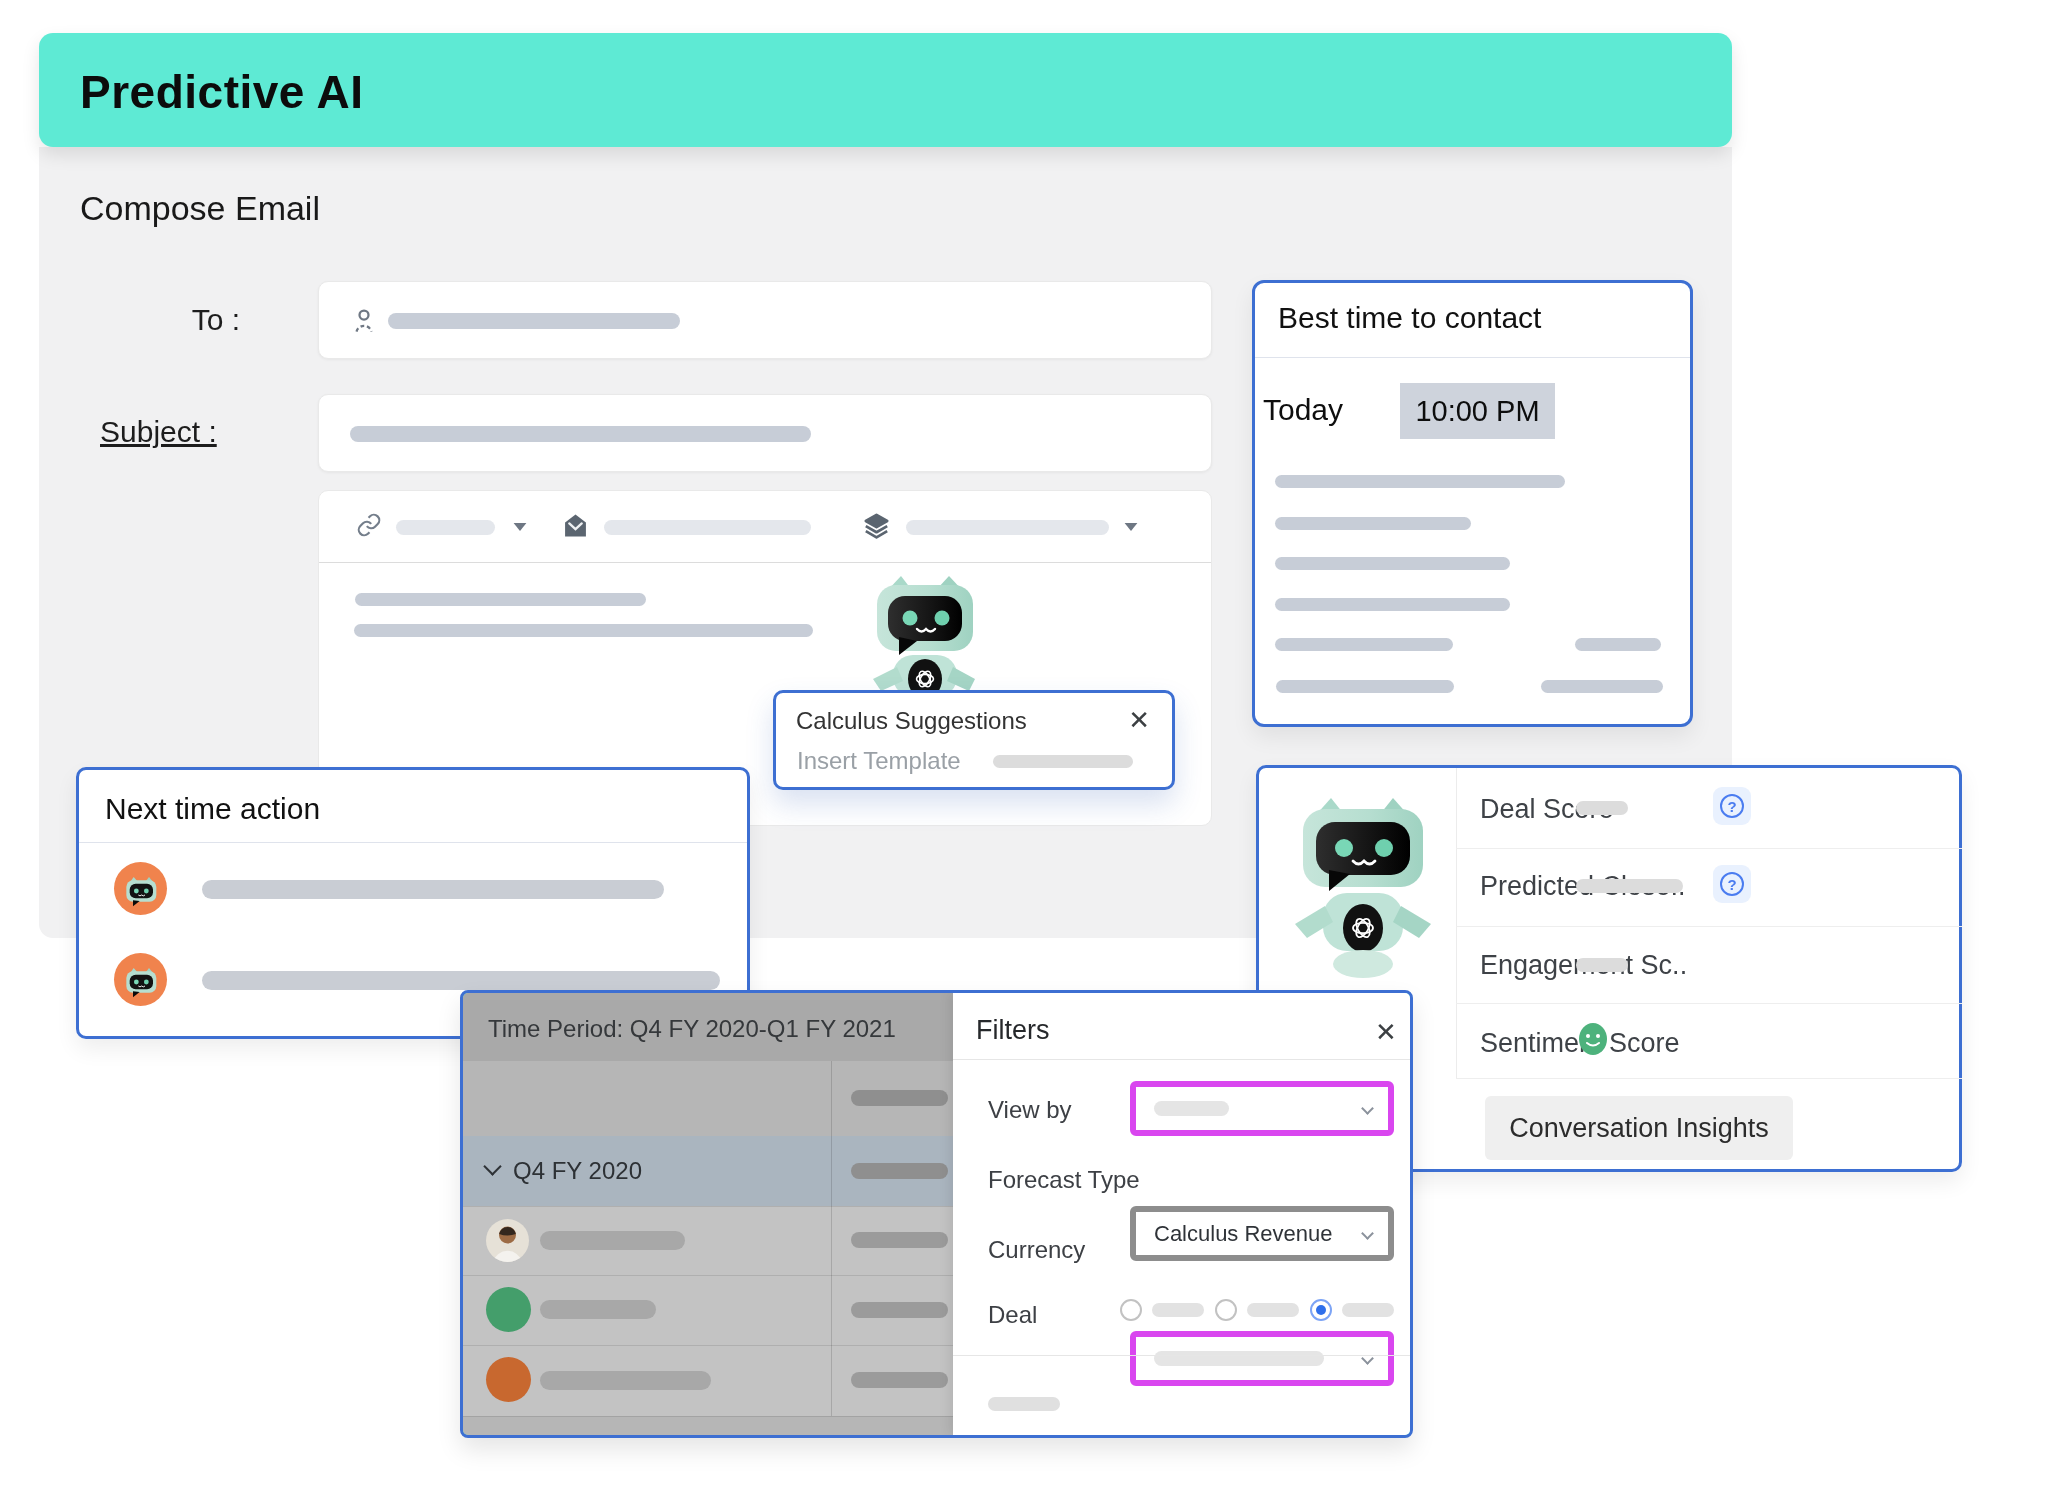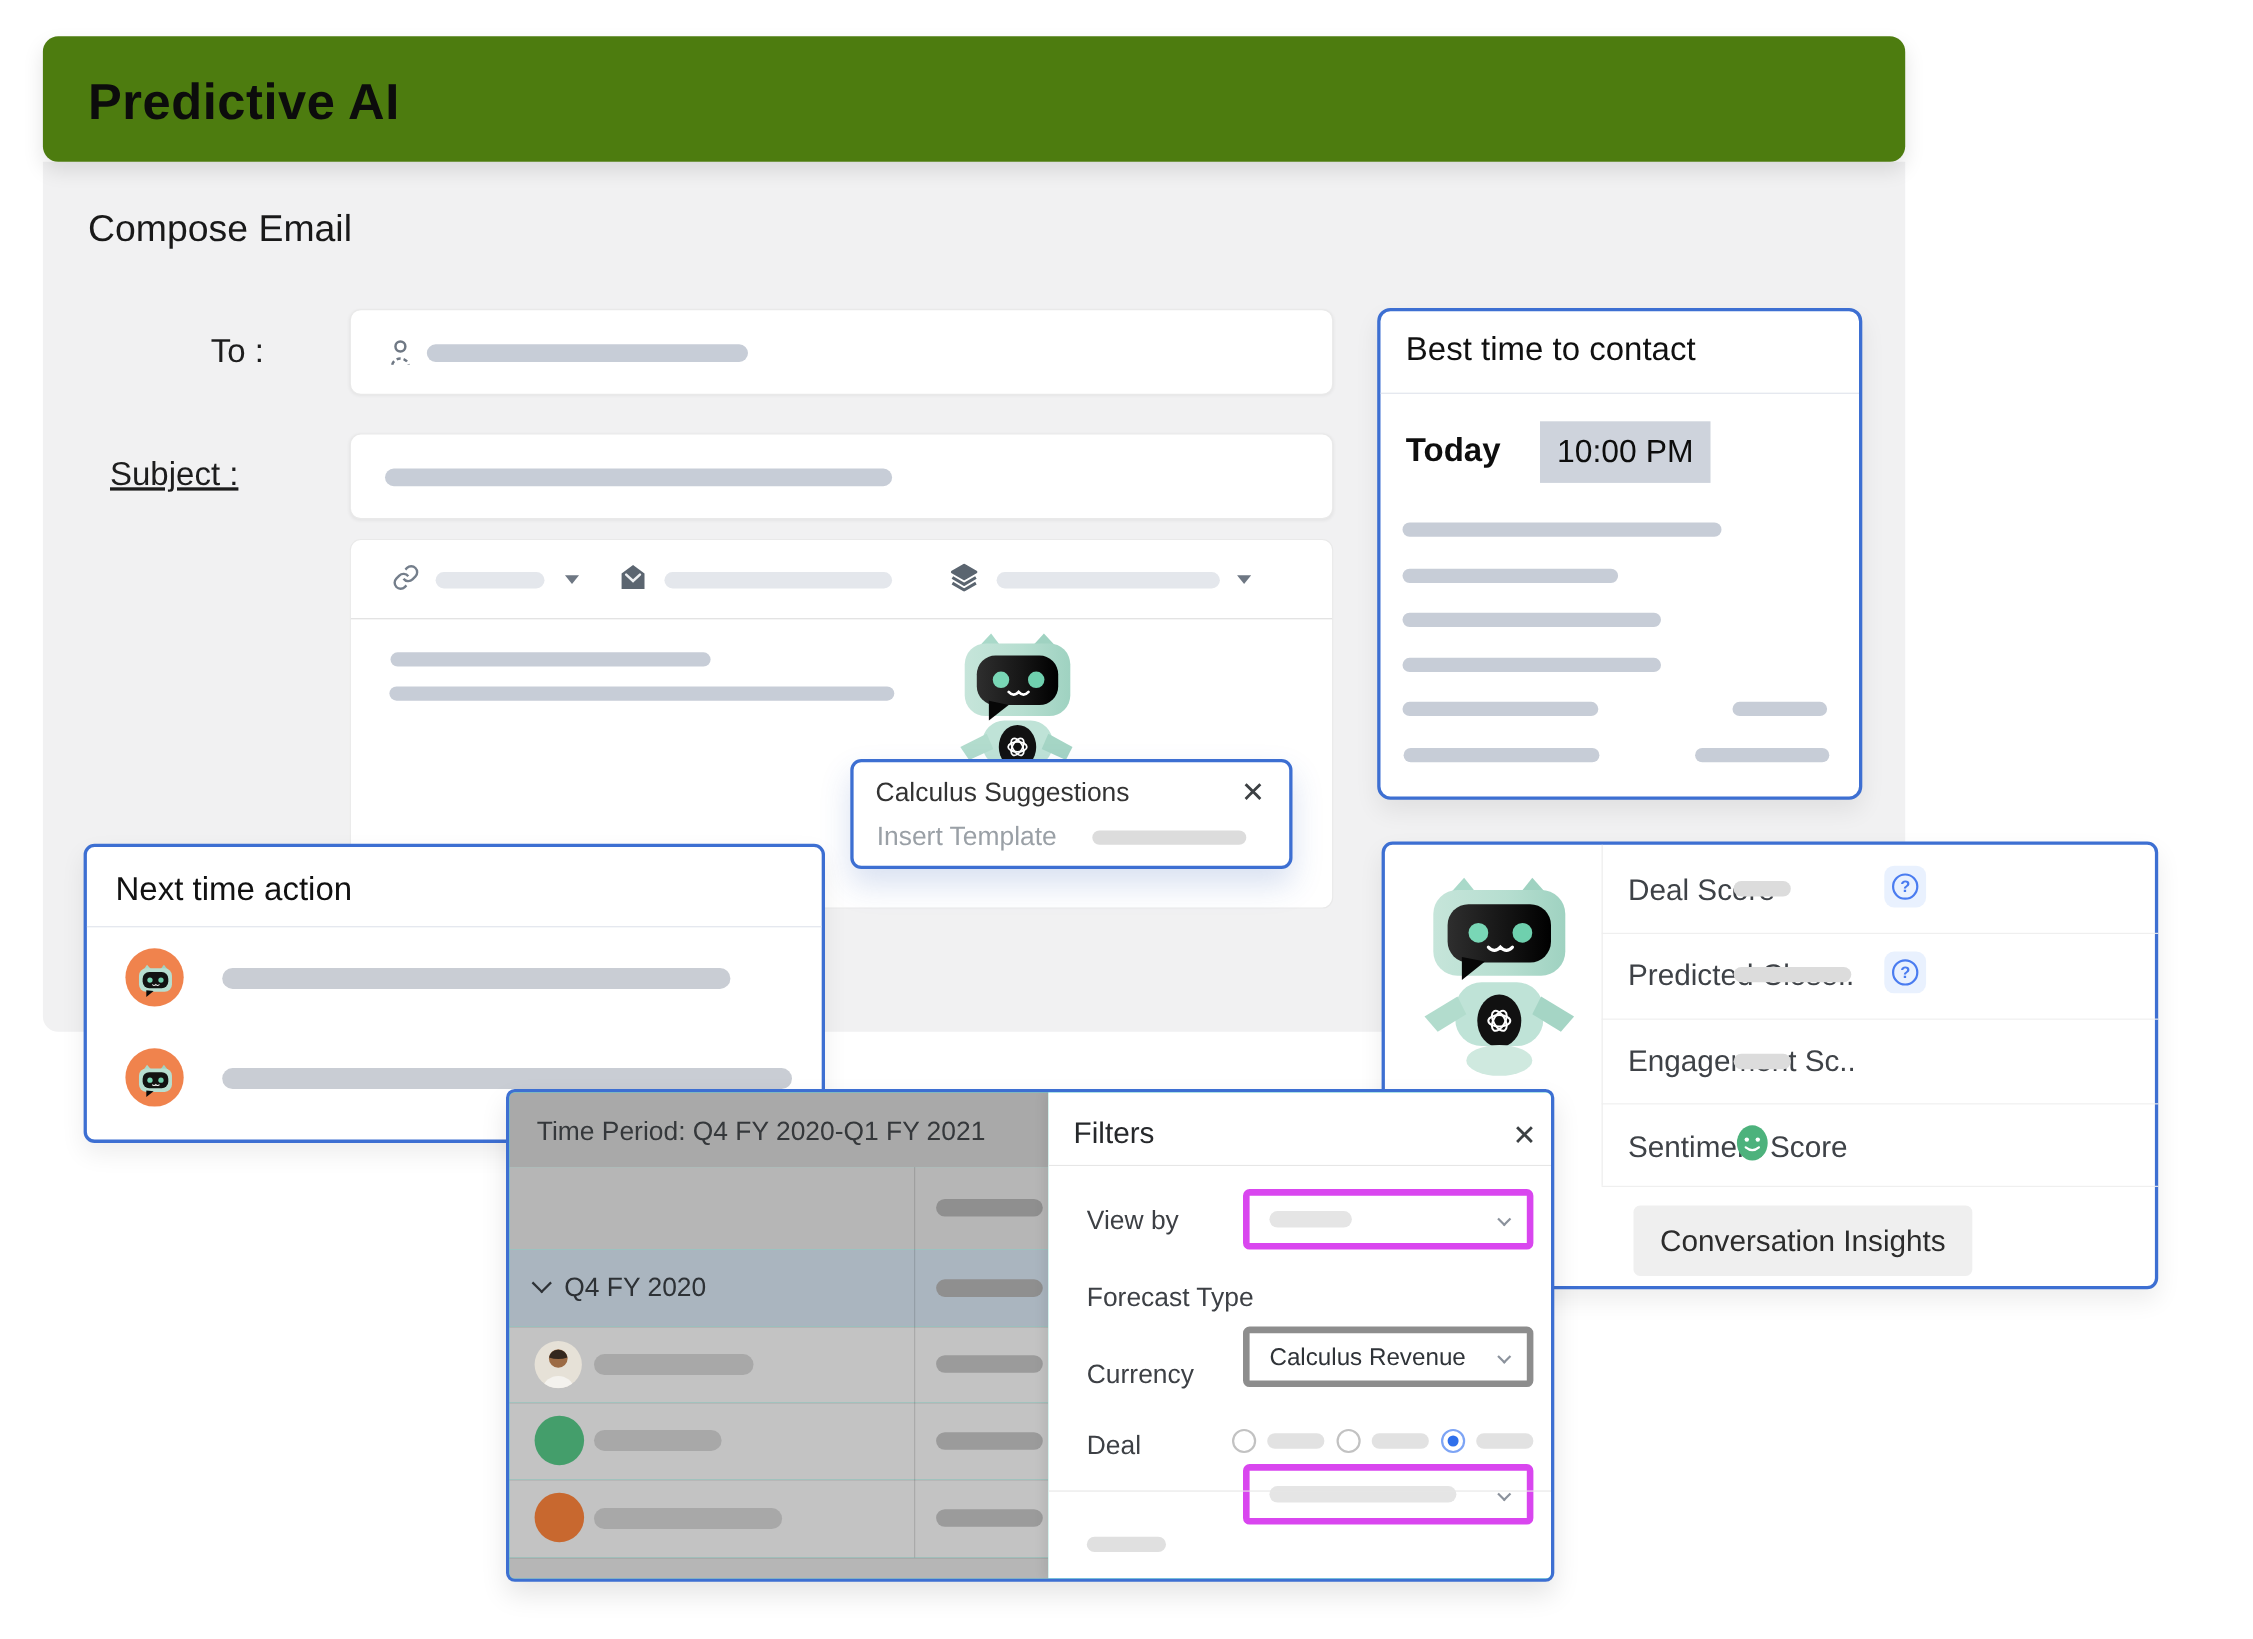--- a/index.html
+++ b/index.html
@@ -1,20 +1,20 @@
 <!DOCTYPE html>
 <html><head>
 <meta charset="utf-8">
 <style>
   * { margin:0; padding:0; box-sizing:border-box; }
   html,body { width:2048px; height:1490px; background:#ffffff; font-family:"Liberation Sans", sans-serif; position:relative; }
   .abs { position:absolute; }
 
   
-  .header-card { left:39px; top:33px; width:1693px; height:114px; background:#4d7c0f; border-radius:14px;
+  .header-card { left:39px; top:33px; width:1693px; height:114px; background:#5eead4; border-radius:14px;
                  box-shadow:0 8px 18px rgba(0,0,0,.10); z-index:2; }
   .app-title { position:absolute; left:41px; top:32px; font-size:46px; font-weight:800; color:#0c0c0c; letter-spacing:.5px; }
   .gray-panel { left:39px; top:147px; width:1693px; height:791px; background:#f1f1f2; border-radius:0 0 14px 14px; z-index:1; }
   .compose-heading { position:absolute; left:41px; top:42px; font-size:34px; color:#191919; }
 
   .field-label { font-size:30px; color:#1d1d1d; }
   .input-box { background:#fff; border:1px solid #e9e9e9; border-radius:10px; box-shadow:0 1px 3px rgba(0,0,0,.05); }
   .pill { background:#c7cdd7; border-radius:9px; }
   .pill-light { background:#e4e7ec; border-radius:9px; }
 
@@ -161,21 +161,21 @@
 <div class="abs popup" style="left:773px; top:690px; width:402px; height:100px;">
   <div class="abs" style="left:20px; top:14px; font-size:24px; color:#333;text-align:right;">Calculus Suggestions</div>
   <div class="abs close-x" style="right:22px; top:14px;">✕</div>
   <div class="abs" style="left:21px; top:54px; font-size:24px; color:#9aa0a6;">Insert Template</div>
   <div class="abs" style="left:217px; top:62px; width:140px; height:13px; background:#dcdcdc; border-radius:7px;"></div>
 </div>
 
 <div class="abs blue-card" style="left:1252px; top:280px; width:441px; height:447px; z-index:3;">
   <div class="abs card-title" style="left:23px; top:18px;">Best time to contact</div>
   <div class="abs hr" style="left:0; top:74px; width:100%;"></div>
-  <div class="abs" style="left:23px; top:110px; font-size:30px; color:#0e0e0e;font-weight:bold;">Today</div>
+  <div class="abs" style="left:8px; top:110px; font-size:30px; color:#0e0e0e;">Today</div>
   <div class="abs time-chip" style="left:145px; top:100px; width:155px; height:56px;">10:00 PM</div>
   <div class="abs pill" style="left:20px; top:192px; width:290px; height:13px;"></div>
   <div class="abs pill" style="left:20px; top:234px; width:196px; height:13px;"></div>
   <div class="abs pill" style="left:20px; top:274px; width:235px; height:13px;"></div>
   <div class="abs pill" style="left:20px; top:315px; width:235px; height:13px;"></div>
   <div class="abs pill" style="left:20px; top:355px; width:178px; height:13px;"></div>
   <div class="abs pill" style="left:320px; top:355px; width:86px; height:13px;"></div>
   <div class="abs pill" style="left:21px; top:397px; width:178px; height:13px;"></div>
   <div class="abs pill" style="left:286px; top:397px; width:122px; height:13px;"></div>
 </div>

